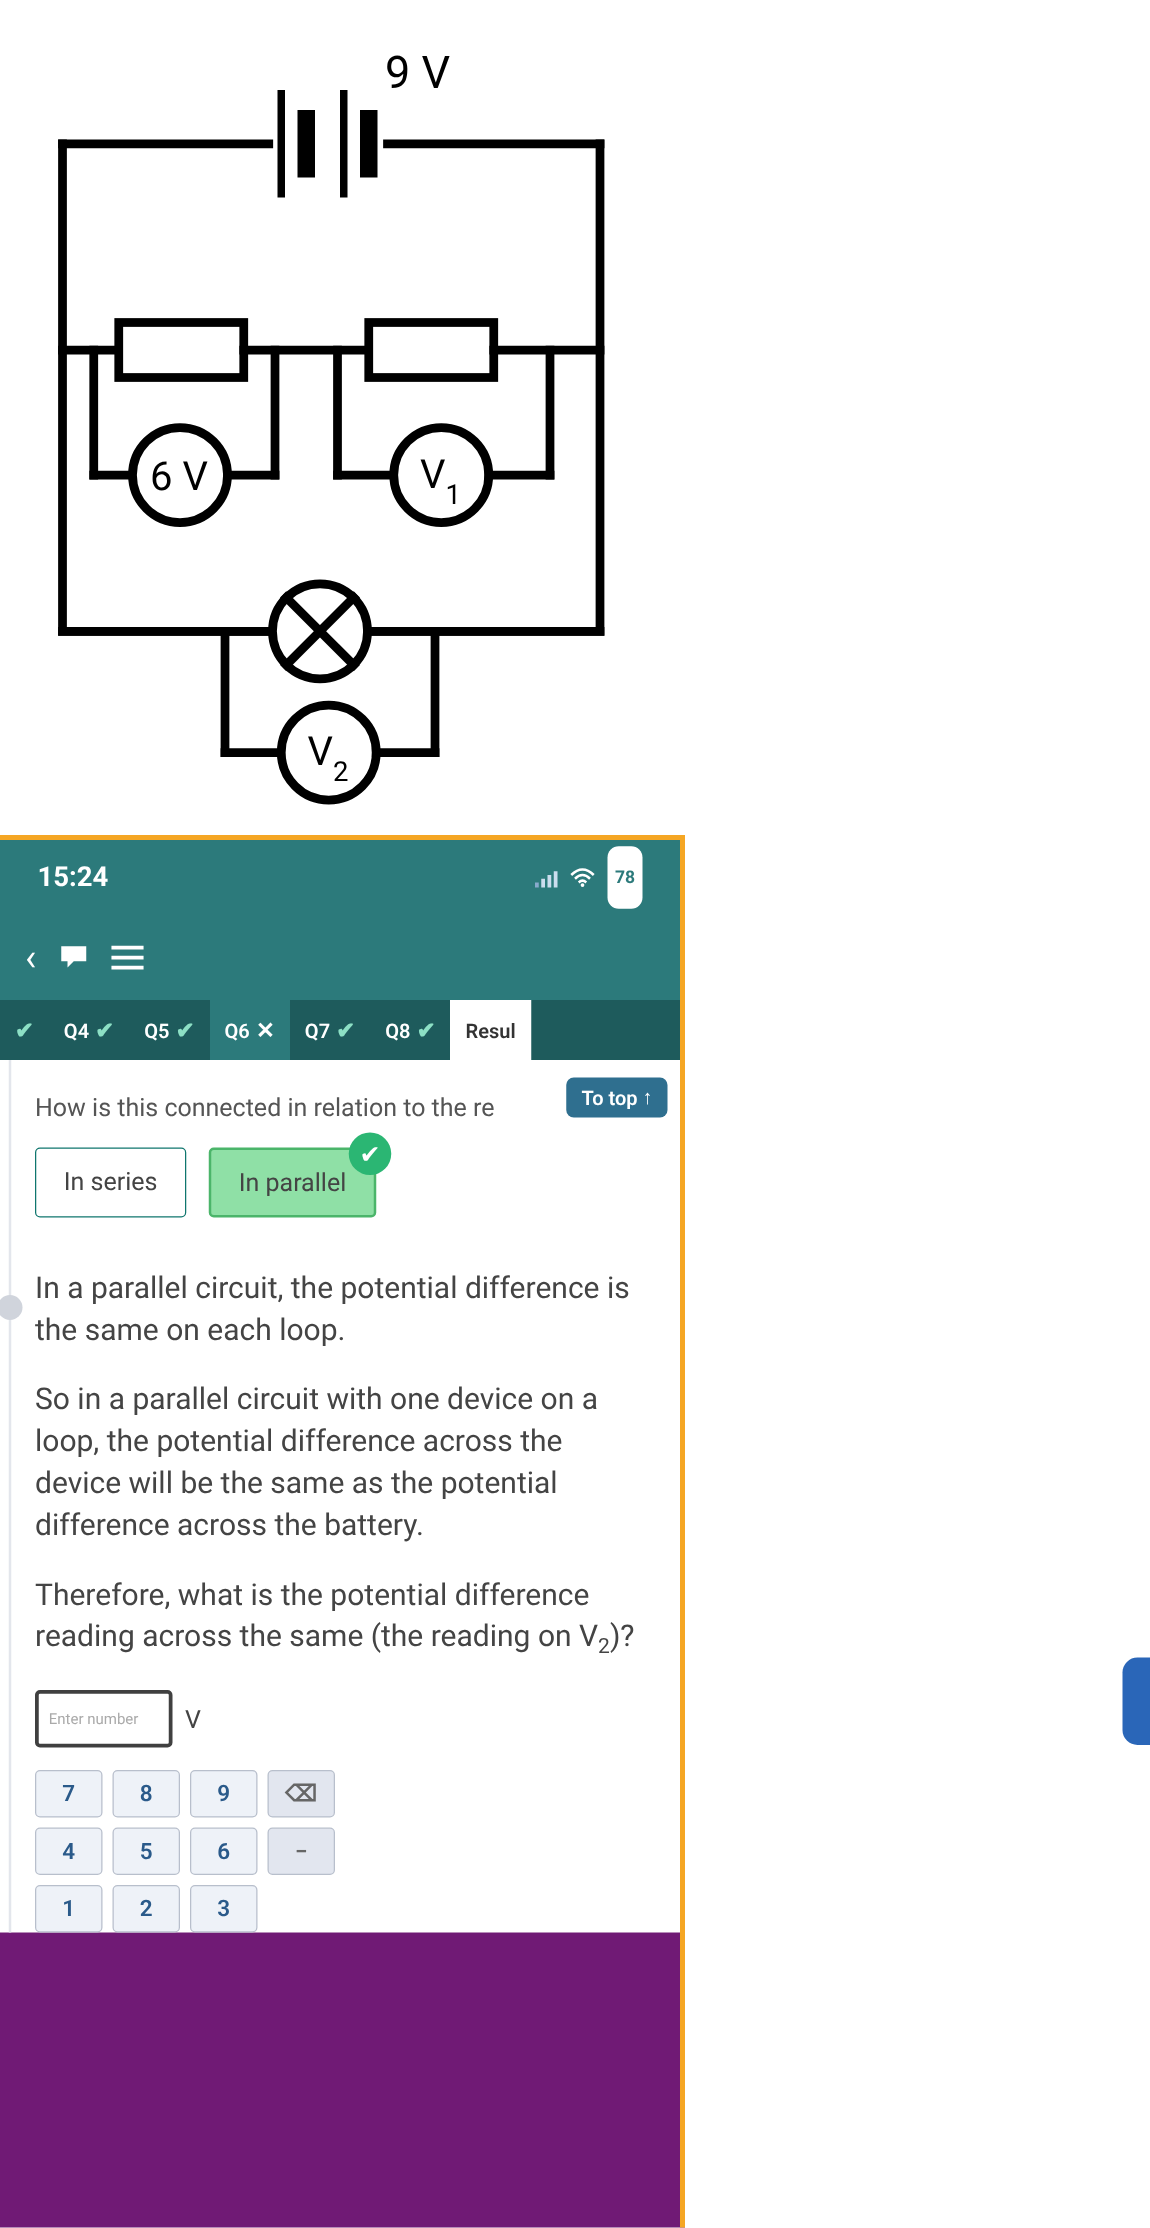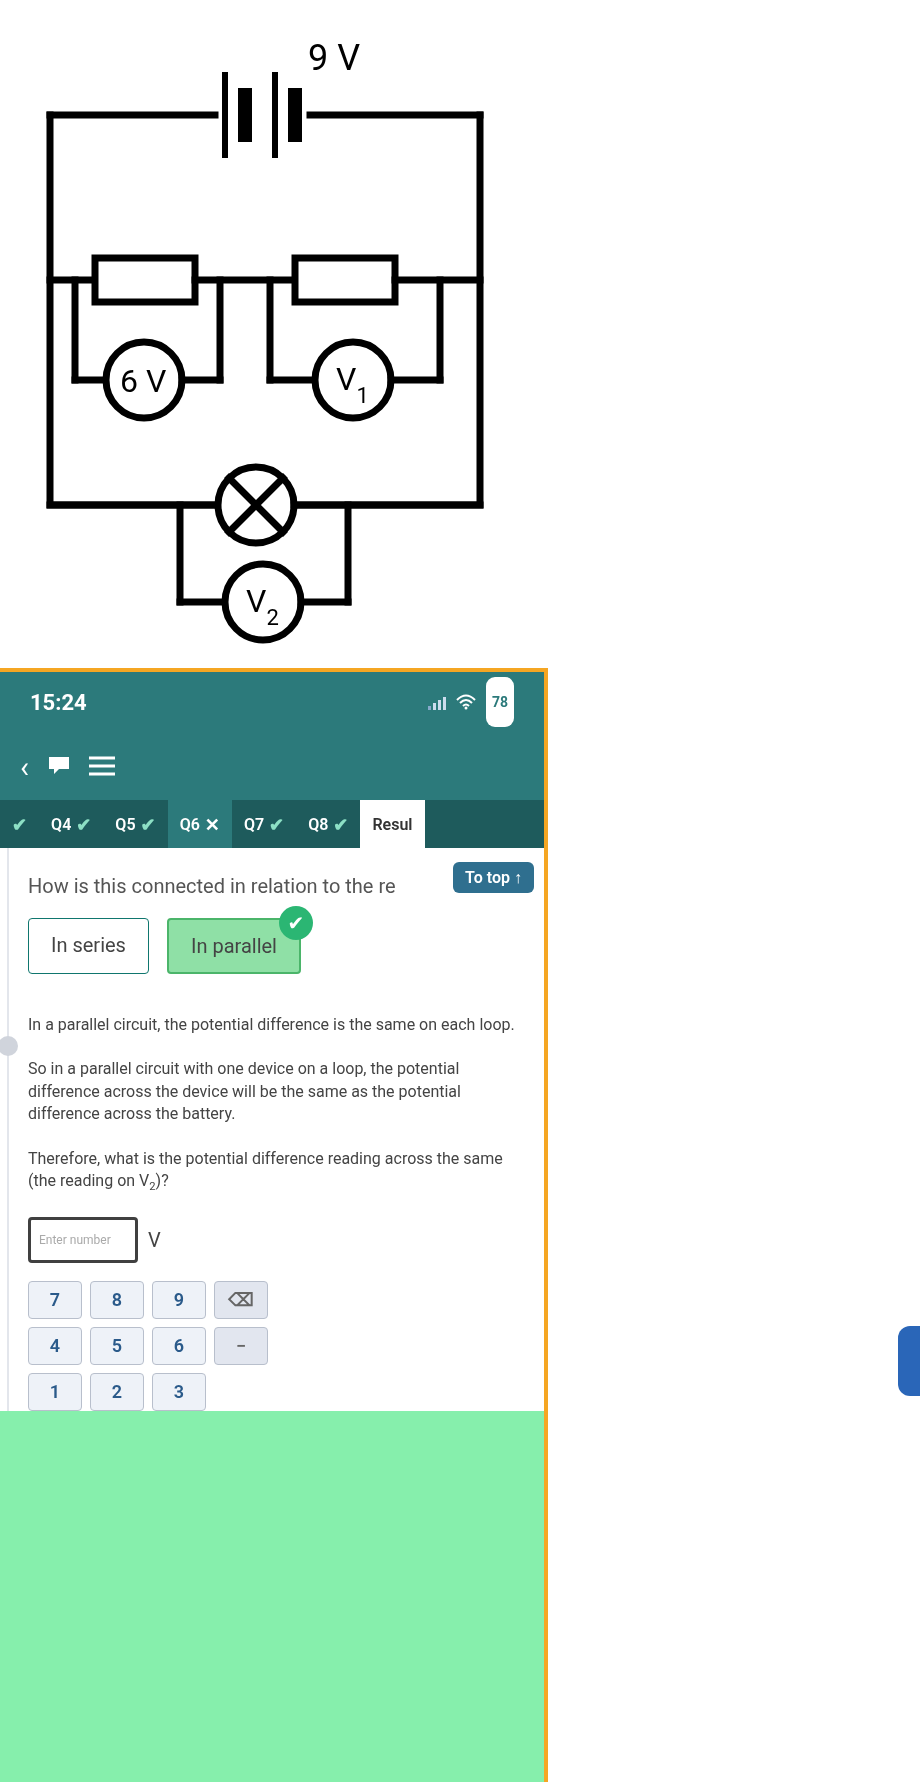--- a/index.html
+++ b/index.html
@@ -3,21 +3,21 @@
 <meta charset="utf-8">
 <style>
   * { box-sizing: border-box; margin: 0; padding: 0; font-family: -apple-system, BlinkMacSystemFont, "Segoe UI", Roboto, sans-serif; }
   body { width: 920px; height: 1782px; background: #fff; overflow: hidden; position: relative; }
   .page { position: relative; width: 100%; height: 100%; }
 
   
   .circuit-wrap { position: absolute; left: 40px; top: 30px; width: 460px; height: 620px; }
 
   
-  .phone { position: absolute; left: 0; top: 668px; width: 548px; height: 1114px; background: #86efac; border-right: 4px solid #f5a623; border-top: 4px solid #f5a623; overflow: hidden; }
+  .phone { position: absolute; left: 0; top: 668px; width: 548px; height: 1114px; background: #701a75; border-right: 4px solid #f5a623; border-top: 4px solid #f5a623; overflow: hidden; }
   .status-bar { height: 60px; background: #2c7a7b; display: flex; align-items: center; justify-content: space-between; padding: 0 30px; color: #fff; font-weight: 700; }
   .status-left { font-size: 22px; }
   .status-right { display: flex; align-items: center; gap: 10px; font-size: 16px; }
   .battery-pill { background: #fff; color: #2c7a7b; border-radius: 9px; padding: 17px 6px; font-size: 14px; font-weight: 700; }
 
   .app-bar { background: #2c7a7b; height: 68px; display: flex; align-items: center; padding: 0 20px; color: #fff; gap: 18px; }
   .app-title { font-size: 26px; font-weight: 700; flex: 1; }
   .chev { font-size: 30px; font-weight: 400; }
 
   .tabs { display: flex; background: #1e5b5c; height: 48px; align-items: stretch; color: #fff; font-size: 16px; font-weight: 600; }
@@ -37,21 +37,21 @@
 
   .options { display: flex; gap: 18px; margin-bottom: 40px; }
   .opt { border: 1px solid #0f766e; border-radius: 4px; padding: 14px 22px; font-size: 20px; color: #444; }
   .opt.correct { background: #8fe0a6; border: 2px solid #4bb56a; position: relative; }
   .opt.correct .badge { position: absolute; top: -14px; right: -14px; width: 34px; height: 34px; border-radius: 50%; background: #2bb673; display:flex; align-items:center; justify-content:center; color:#fff; font-size:20px; }
 
   .step-hdr { display: flex; align-items: center; gap: 16px; margin-bottom: 24px; position:relative; }
   .step-hdr .lbl { font-weight: 700; font-size: 19px; color: #333; }
   .step-hdr .rule { flex:1; height:2px; background:#e3e6ec; }
 
-  .para { font-size: 16px; color: #444; line-height: 1.4; margin-bottom: 22px; }
+  .para { font-size: 24px; color: #444; line-height: 1.4; margin-bottom: 22px; }
 
   .input-row { display:flex; align-items:center; gap:10px; margin: 14px 0 18px 0; }
   .num-input { width: 110px; height: 46px; border:3px solid #404040; border-radius:4px; font-size:12px; color:#aaa; display:flex; align-items:center; padding:0 8px; }
   .unit { font-size: 20px; color:#444; }
 
   .keypad { display:grid; grid-template-columns: repeat(4, 54px); gap: 8px; }
   .key { height: 38px; border:1px solid #b8bfcc; border-radius:4px; background:#eef2f8; color:#2a5a8a; font-size:18px; font-weight:600; display:flex; align-items:center; justify-content:center; }
   .key.op { background:#e2e6ef; color:#666; }
 
   

